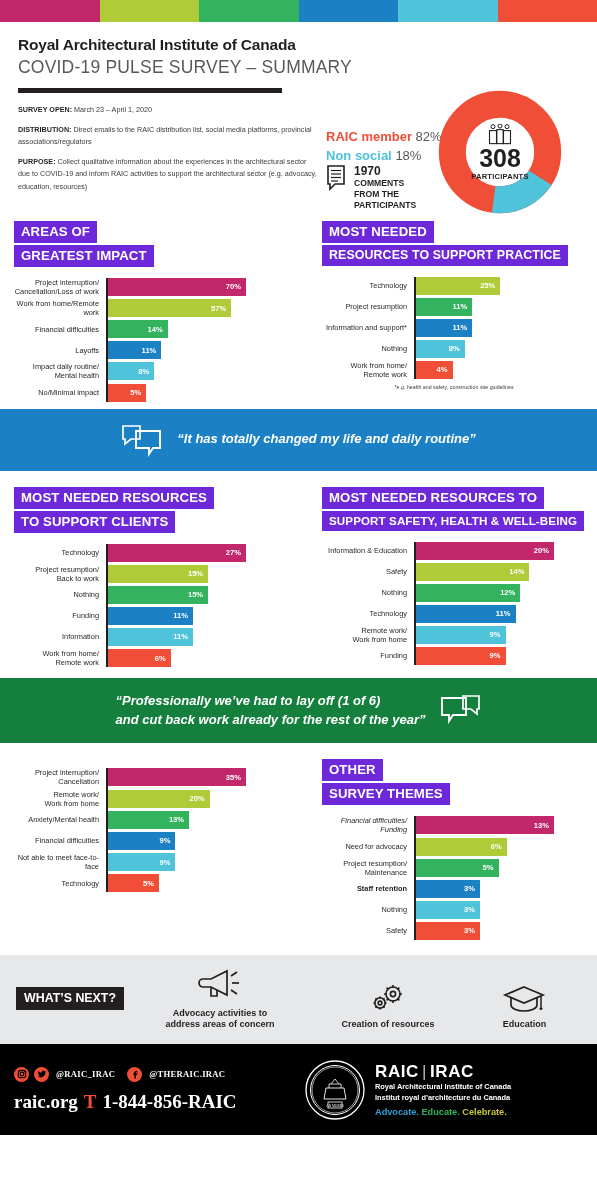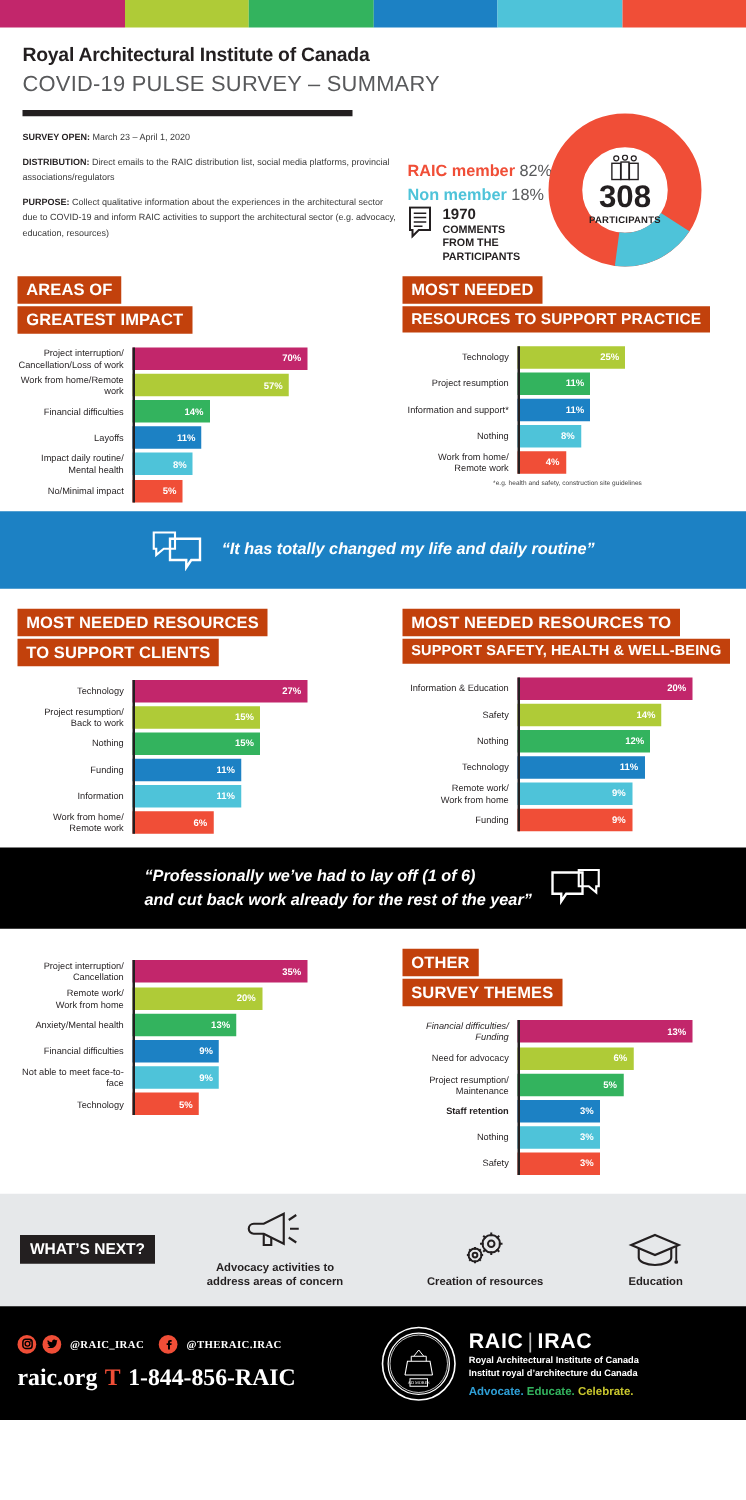--- a/index.html
+++ b/index.html
@@ -40,41 +40,41 @@
   .comments .txt { font-size:8.6px; font-weight:bold; line-height:1.28; color:#231f20; }
   .comments .num { font-size:12px; font-weight:bold; line-height:1.05; }
 
   .donut-wrap { position:absolute; right:16px; top:-4px; width:126px; height:126px; }
   .donut-center { position:absolute; left:50%; top:50%; transform:translate(-50%,-50%); text-align:center; width:80px; }
   .donut-center .n { font-size:25px; font-weight:bold; line-height:0.95; color:#231f20; }
   .donut-center .l { font-size:7.6px; font-weight:bold; letter-spacing:0.2px; color:#231f20; margin-top:1px; }
 
   
   .tag-lines { margin-bottom:6px; }
-  .tag { display:inline-block; background:#c2410c; color:#fff; font-weight:bold;
+  .tag { display:inline-block; background:#6d28d9; color:#fff; font-weight:bold;
          font-size:13.2px; letter-spacing:0.1px; padding:3px 7px 4px 7px; margin-bottom:2px; }
 
   
   .charts { display:flex; padding:6px 0 0 0; }
   .chart-col { width:298px; padding:0 12px 0 14px; position:relative; }
   .chart-col.right { padding-left:24px; padding-right:10px; }
 
   .bars { position:relative; margin-top:9px; }
   .axis { position:absolute; top:0; bottom:0; width:2.2px; background:#231f20; }
   .row { display:flex; align-items:center; margin-bottom:3px; }
   .row-label { font-size:7.4px; line-height:1.24; text-align:right; color:#231f20; padding-right:7px; }
   .bar { height:18px; display:flex; align-items:center; justify-content:flex-end; }
   .bar span { font-size:7.6px; font-weight:bold; color:#ffffff; padding-right:5px; }
   .bar-outer { display:flex; align-items:center; }
   .footnote { font-size:5.2px; color:#3a3a3a; text-align:center; margin-top:5px; letter-spacing:0.05px; }
 
   
   .quote { display:flex; align-items:center; justify-content:center; gap:14px; padding:14px 0; }
   .quote.blue { background:#1c81c4; }
-  .quote.green { background:#000000; }
+  .quote.green { background:#15803d; }
   .quote .qtext { color:#fff; font-style:italic; font-weight:bold; font-size:13px; line-height:1.42; text-align:left; }
 
   
   .whatsnext { background:#e6e8ea; display:flex; align-items:center; padding:12px 16px 14px 16px; gap:8px; }
   .wn-tag { background:#231f20; color:#fff; font-weight:bold; font-size:12.4px; padding:4px 8px 5px 8px; white-space:nowrap; }
   .wn-items { display:flex; flex:1; justify-content:space-around; align-items:flex-end; }
   .wn-item { text-align:center; }
   .wn-item .lbl { font-size:9px; font-weight:bold; line-height:1.25; margin-top:3px; color:#231f20; }
 
   
@@ -127,21 +127,21 @@
       </p>
     </div>
 
     <div class="parts">
       <div class="legend">
         <div class="lg-red">
           <b>RAIC member</b>
           <span>82%</span>
         </div>
         <div class="lg-cyan">
-          <b>Non member</b>
+          <b>Non social</b>
           <span>18%</span>
         </div>
       </div>
 
       <div class="comments">
         <svg width="22" height="26" viewBox="0 0 22 26">
           <path d="M2 1 h16 v18 h-9 l-5 5 v-5 h-2 z" fill="none" stroke="#231f20" stroke-width="1.6"></path>
           <line x1="5" y1="5.5" x2="15" y2="5.5" stroke="#231f20" stroke-width="1.2"></line>
           <line x1="5" y1="9" x2="15" y2="9" stroke="#231f20" stroke-width="1.2"></line>
           <line x1="5" y1="12.5" x2="15" y2="12.5" stroke="#231f20" stroke-width="1.2"></line>

